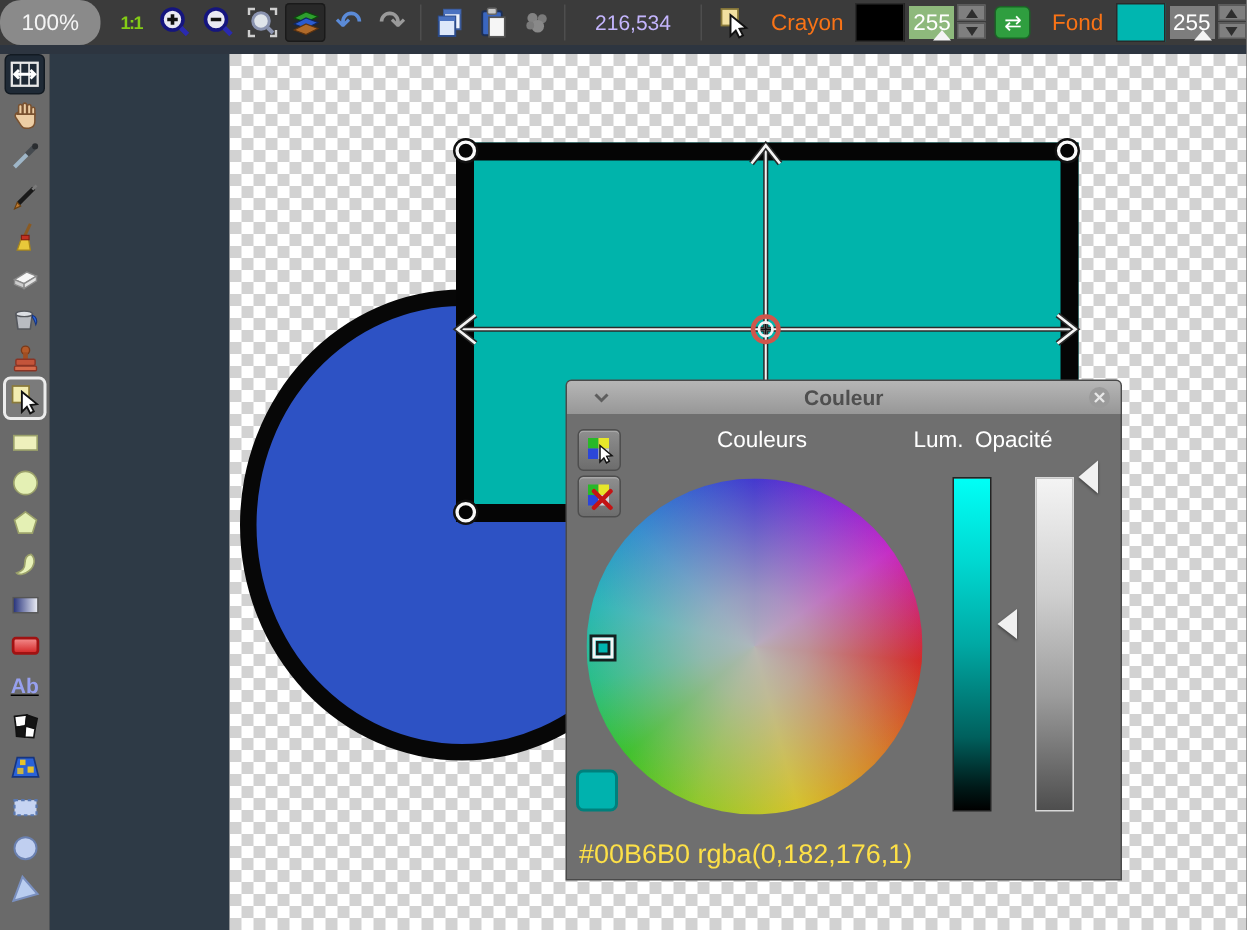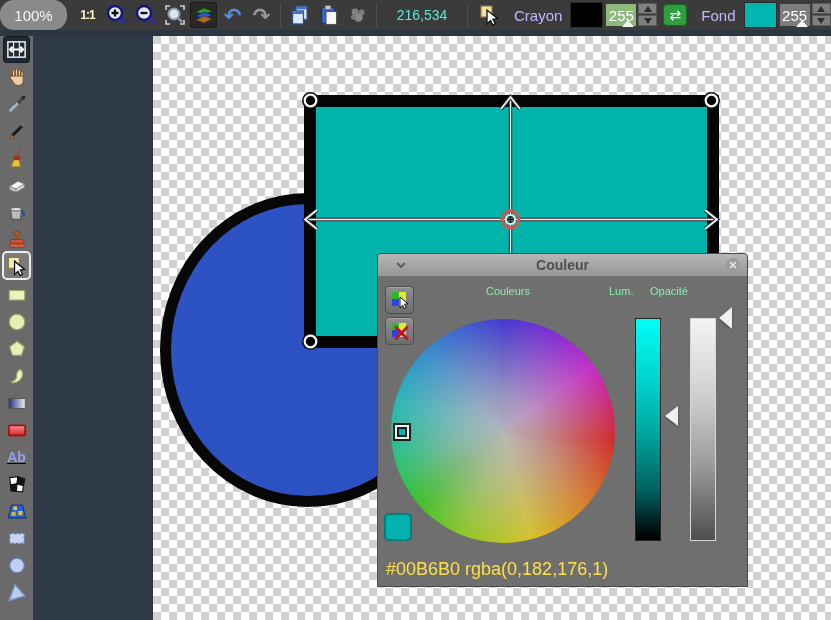--- a/index.html
+++ b/index.html
@@ -7,26 +7,26 @@
   body { font-family:"Liberation Sans","DejaVu Sans",sans-serif; }
   #app { position:relative; width:831px; height:620px; background:#3a3a3a; }
 
   
   .topbar { position:absolute; left:0; top:0; width:831px; height:30px; background:#3b3b3b; display:flex; align-items:center; z-index:10; }
   .topbar-sep-strip { position:absolute; left:0; top:30px; width:831px; height:6px; background:#2d3540; z-index:10; }
   .zoom-level { width:67px; height:30px; background:#8a8a8a; color:#f4f4f4; font-size:15px; display:flex; align-items:center; justify-content:center;border-radius:14px; }
   .tb-btn { width:27px; height:26px; margin:0 1px; display:flex; align-items:center; justify-content:center; border-radius:3px; }
   .tb-btn.pressed { background:#282828; box-shadow:inset 0 0 0 1px #1a1a1a; }
   .tb-btn.wide { width:32px; }
-  .actual-size { color:#fef9c3; font-weight:bold; font-size:12px; letter-spacing:-1px; }
+  .actual-size { color:#84cc16; font-weight:bold; font-size:12px; letter-spacing:-1px; }
   .glyph-undo { color:#5b8bd8; font-size:21px; font-weight:bold; line-height:1; }
   .glyph-redo { color:#9a9a9a; font-size:21px; font-weight:bold; line-height:1; }
   .vsep { width:1px; height:24px; background:#4e4e4e; margin:0 4px; }
-  .coords { color:#5eead4; font-size:14px; padding:0 14px; min-width:82px; text-align:center; }
-  .fg-bg-label { color:#c4b5fd; font-size:15px; padding:0 8px; }
+  .coords { color:#c4b5fd; font-size:14px; padding:0 14px; min-width:82px; text-align:center; }
+  .fg-bg-label { color:#f97316; font-size:15px; padding:0 8px; }
   .swatch { width:33px; height:26px; border:1px solid #2a2a2a; }
   .alpha-field { position:relative; width:30px; height:22px; margin-left:3px; display:flex; align-items:center; justify-content:center; color:#fff; font-size:15px; }
   .alpha-field.active { background:#8eb97c; }
   .alpha-field.plain  { background:#7d7d7d; }
   .alpha-field .corner { position:absolute; bottom:-1px; right:2px; width:0; height:0; border-left:6px solid transparent; border-right:6px solid transparent; border-bottom:7px solid #f4f4f4; }
   .spinners { display:flex; flex-direction:column; margin-left:2px; }
   .spin-btn { width:19px; height:11px; background:#7f7f7f; border:1px solid #5a5a5a; margin-bottom:1px; display:flex; align-items:center; justify-content:center; }
   .spin-up-tri   { width:0; height:0; border-left:4px solid transparent; border-right:4px solid transparent; border-bottom:6px solid #2e2e2e; }
   .spin-down-tri { width:0; height:0; border-left:4px solid transparent; border-right:4px solid transparent; border-top:6px solid #2e2e2e; }
   .swap-btn { width:24px; height:22px; margin:0 6px; background:#2f9e3f; border:1px solid #1b6426; border-radius:4px; color:#fff; font-size:14px; display:flex; align-items:center; justify-content:center; }
@@ -47,21 +47,21 @@
   .shape-rect { position:absolute; left:304px; top:95px; width:415px; height:253px; background:#00b4ab; border:12px solid #050505; z-index:3; }
   .gizmo-svg { position:absolute; left:0; top:0; width:831px; height:620px; z-index:4; pointer-events:none; }
 
   
   .dialog { position:absolute; left:377px; top:253px; width:371px; height:334px; background:#6f6f6f; border:1px solid #4a4a4a; border-radius:4px 4px 0 0; z-index:6; }
   .dialog-titlebar { position:absolute; left:0; top:0; width:100%; height:22px; background:linear-gradient(#b6b6b6,#979797); border-radius:3px 3px 0 0; display:flex; align-items:center; }
   .dialog-title { position:absolute; left:0; width:100%; text-align:center; color:#4f4f4f; font-weight:bold; font-size:14px; }
   .dlg-collapse { position:absolute; left:16px; top:4px; }
   .dlg-close { position:absolute; right:7px; top:4px; width:14px; height:14px; border-radius:50%; background:#9b9b9b; display:flex; align-items:center; justify-content:center; }
   .dlg-btn { position:absolute; left:7px; width:29px; height:28px; border-radius:4px; background:linear-gradient(#8f8f8f,#6d6d6d); border:1px solid #4e4e4e; box-shadow:inset 0 1px 0 #a8a8a8; display:flex; align-items:center; justify-content:center; }
-  .dlg-header { position:absolute; top:31px; color:#86efac; font-size:11px; }
+  .dlg-header { position:absolute; top:31px; color:#ffffff; font-size:15px; }
   .wheel { position:absolute; left:13px; top:65px; width:224px; height:224px; border-radius:50%;
     background:
       radial-gradient(circle at 50% 50%, rgba(183,183,188,0.95) 0%, rgba(183,183,188,0.75) 22%, rgba(183,183,188,0) 76%),
       conic-gradient(from 0deg, #3b2fd0 0deg, #8421d6 30deg, #c71fc7 55deg, #d5201d 95deg, #d8781f 130deg, #d8c41f 165deg, #8ec91f 200deg, #35c221 230deg, #1fbf84 258deg, #1fb7b7 285deg, #2a8ad0 315deg, #3b2fd0 360deg); }
   .wheel-marker { position:absolute; left:17px; top:171px; width:14px; height:14px; background:#00b6b0; border:2px solid #f5f5f5; box-shadow:0 0 0 2px #15201f, inset 0 0 0 2px #15201f; }
   .slider { position:absolute; top:64px; width:26px; height:223px; }
   .slider.lum { left:257px; border:1px solid #242424;
     background:linear-gradient(#00fff6 0%, #00d8d1 25%, #00a9a4 50%, #00605d 78%, #001a19 93%, #000 100%); }
   .slider.opa { left:312px; border:1px solid #d8d8d8;
     background:linear-gradient(#f4f4f4 0%, #cfcfcf 35%, #9d9d9d 65%, #4e4e4e 100%); }

